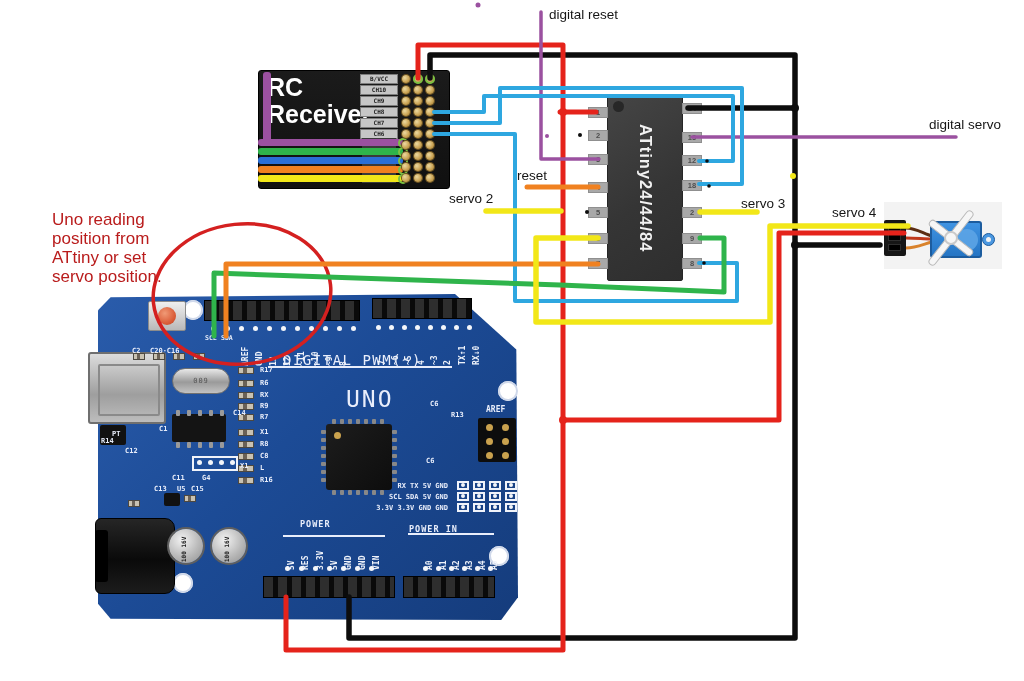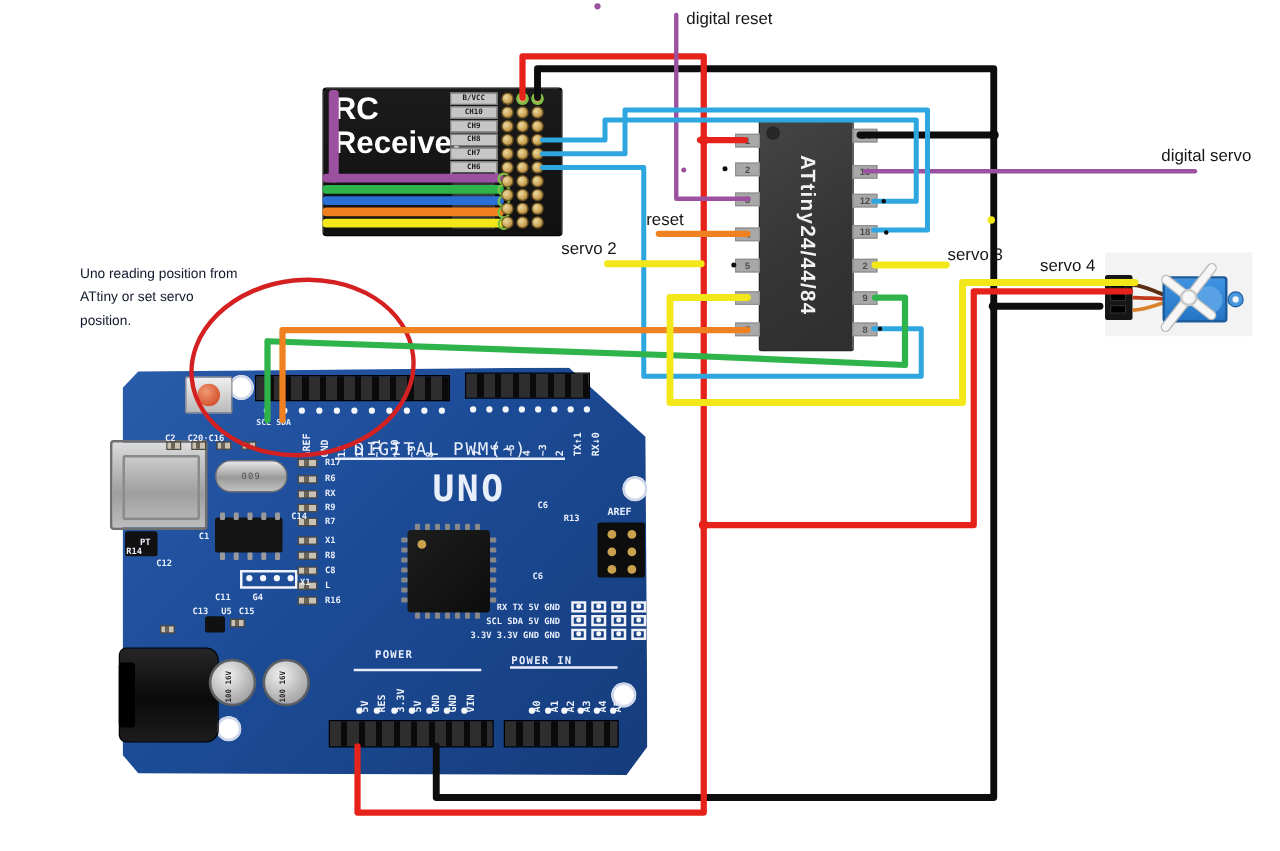--- a/index.html
+++ b/index.html
@@ -1,20 +1,20 @@
 <!DOCTYPE html>
 <html><head>
 <meta charset="utf-8">
 <style>
   html,body{margin:0;padding:0;background:#fff}
   .canvas{position:relative;width:1024px;height:681px;background:#ffffff;overflow:hidden;
           font-family:"Liberation Sans",sans-serif}
   .wires{position:absolute;left:0;top:0;z-index:30;pointer-events:none}
   .lbl{position:absolute;z-index:40;font-size:13.5px;color:#161616;white-space:nowrap}
-  .note{position:absolute;z-index:40;left:64px;top:210px;width:126px;font-size:11px;line-height:19px;color:#0f172a}
+  .note{position:absolute;z-index:40;left:52px;top:210px;width:126px;font-size:17px;line-height:19px;color:#b91c1c}
 
   
   .receiver{position:absolute;left:258px;top:68px;width:192px;height:121px;z-index:10}
   .rx-body{position:absolute;left:0;top:2px;width:192px;height:119px;background:linear-gradient(#1b1b1b,#101010);border-radius:3px;border:1px solid #000;box-sizing:border-box}
   .rx-title{position:absolute;left:9px;top:6px;width:112px;color:#fff;font-weight:bold;font-size:25px;line-height:27px;letter-spacing:0px}
   .rx-chlbl{position:absolute;width:38px;height:10px;background:#c6c6c6;border:1px solid #7d7d7d;color:#1b1b1b;
             font:bold 6px "DejaVu Sans Mono",monospace;line-height:8px;text-align:center;box-sizing:border-box}
   .rx-stub{position:absolute;width:34px;height:9px;background:#2b2b2b;border:1px solid #3a3a3a;box-sizing:border-box}
   .rx-pin{position:absolute;width:8px;height:8px;border-radius:50%;background:radial-gradient(circle at 35% 35%,#ecd9a0,#c8a050 60%,#8a6a2c);box-shadow:0 0 0 1px #6b5220}
   .rx-ring{position:absolute;width:10px;height:10px;border-radius:50%;border:2px solid #7ac143;box-sizing:border-box}
@@ -182,21 +182,21 @@
     <div class="cap" style="left:81px;top:239px"></div>
     <div class="cap" style="left:124px;top:239px"></div>
 
     <div class="hdr" style="left:116px;top:10px;width:156px;height:21px"></div>
     <div class="hdr" style="left:284px;top:8px;width:100px;height:21px"></div>
     <div class="hdr" style="left:175px;top:286px;width:132px;height:22px"></div>
     <div class="hdr" style="left:315px;top:286px;width:92px;height:22px"></div>
 
     <div class="silk" style="left:195px;top:62px;font-size:14px;font-weight:normal;letter-spacing:1.5px">DIGITAL PWM(~)</div>
     <div class="silkline" style="left:180px;top:76px;width:184px"></div>
-    <div class="silk" style="left:258px;top:84px;font-size:29px;font-weight:bold;letter-spacing:2px">UNO</div>
+    <div class="silk" style="left:258px;top:96px;font-size:23px;font-weight:normal;letter-spacing:2px">UNO</div>
     <div class="silk" style="left:212px;top:229px;font-size:8.5px;font-weight:bold;letter-spacing:1px">POWER</div>
     <div class="silkline" style="left:195px;top:245px;width:102px"></div>
     <div class="silk" style="left:321px;top:234px;font-size:8.5px;font-weight:bold;letter-spacing:1px">POWER IN</div>
     <div class="silkline" style="left:320px;top:243px;width:86px"></div>
     <div class="silk" style="left:398px;top:115px;font-size:8px;font-weight:bold">AREF</div>
   <div class="silk" style="left: 117px; top: 44px; font: bold 6.5px &quot;DejaVu Sans Mono&quot;, monospace;">SCL</div>
       <div class="silk" style="left: 133px; top: 44px; font: bold 6.5px &quot;DejaVu Sans Mono&quot;, monospace;">SDA</div>
       <div class="uno-vlbl" style="left: 153px; top: 46px;">AREF</div>
       <div class="uno-vlbl" style="left: 167px; top: 46px;">GND</div>
       <div class="uno-vlbl" style="left: 181px; top: 46px;">13</div>
@@ -439,17 +439,17 @@
       <circle cx="707" cy="161" r="1.8" stroke="none" fill="#0d0d0d"></circle>
       <circle cx="709" cy="186" r="1.8" stroke="none" fill="#0d0d0d"></circle>
       <circle cx="704" cy="263" r="1.8" stroke="none" fill="#0d0d0d"></circle>
     </g>
   </svg>
 
   <div class="lbl" style="left:549px;top:7px">digital reset</div>
   <div class="lbl" style="left:929px;top:117px">digital servo</div>
   <div class="lbl" style="left:517px;top:168px">reset</div>
   <div class="lbl" style="left:449px;top:191px">servo 2</div>
-  <div class="lbl" style="left:758px;top:196px">servo 3</div>
+  <div class="lbl" style="left:741px;top:196px">servo 3</div>
   <div class="lbl" style="left:832px;top:205px">servo 4</div>
   <div class="note">Uno reading position from ATtiny or set servo position.</div>
 
 </div>
 
 </body></html>

